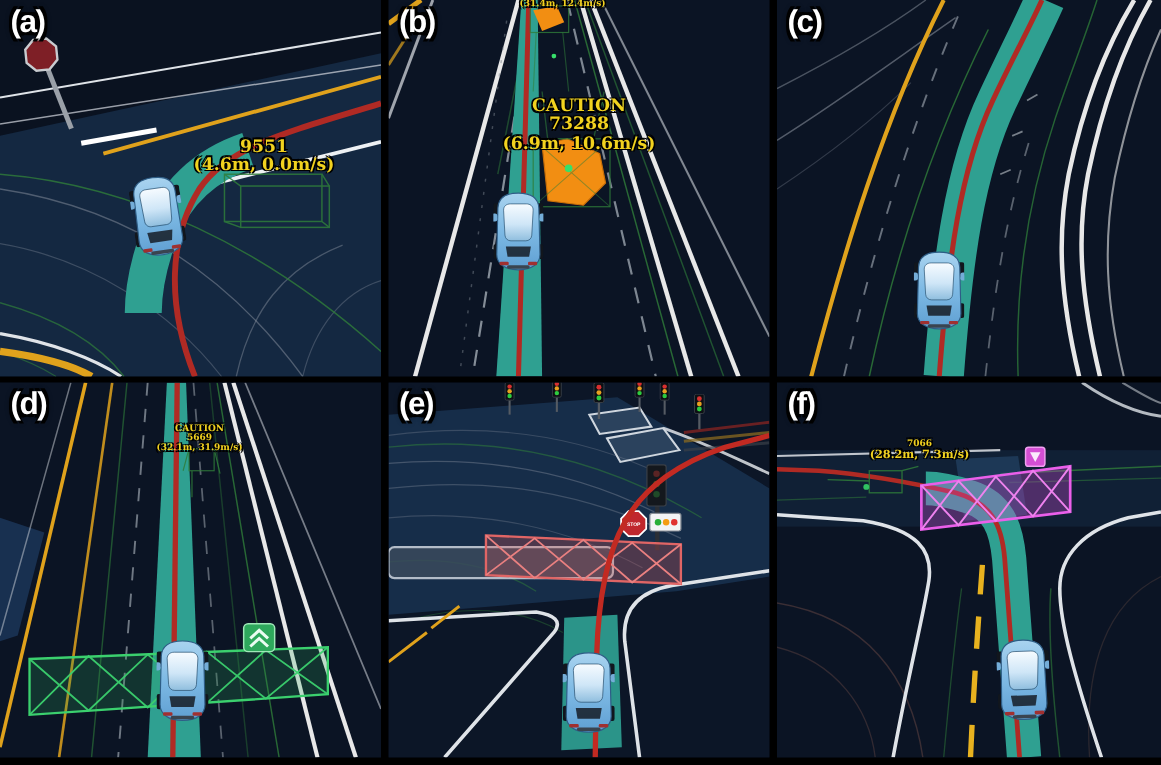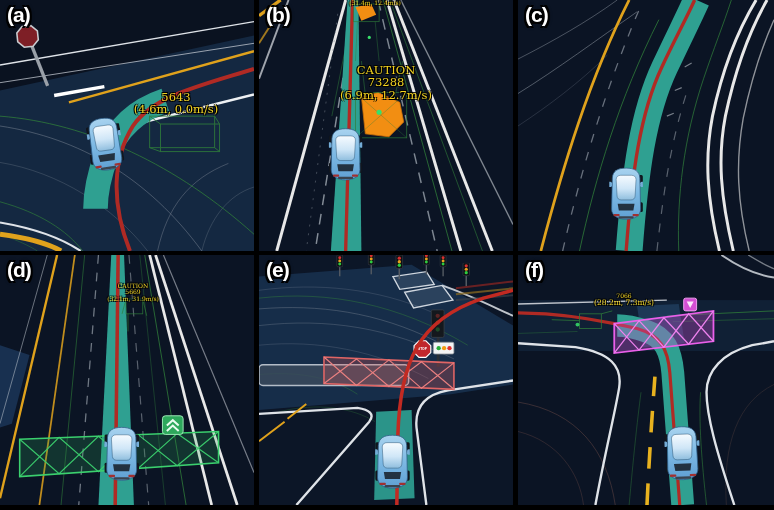--- a/index.html
+++ b/index.html
@@ -4,21 +4,21 @@
 <style>
   html,body{margin:0;padding:0;background:#000;}
   #figure{position:relative;width:774px;height:510px;background:#000;overflow:hidden;
           font-family:"Liberation Sans",sans-serif;}
   .panel{position:absolute;overflow:hidden;background:#0b1424;}
   .panel svg{position:absolute;left:0;top:0;width:100%;height:100%;}
   .plabel{position:absolute;top:3px;left:7px;z-index:6;color:#fff;
           font:800 21px "Liberation Sans",sans-serif;letter-spacing:-1px;
           text-shadow:-2px -2px 0 #000,2px -2px 0 #000,-2px 2px 0 #000,2px 2px 0 #000,0 0 4px #000;}
   .ann{position:absolute;z-index:5;text-align:center;color:#f2d21f;
-       font-family:"DejaVu Serif",serif;font-weight:400;line-height:1.08;
+       font-family:"DejaVu Serif",serif;font-weight:700;line-height:1.08;
        text-shadow:-1px -1px 0 #000,1px -1px 0 #000,-1px 1px 0 #000,1px 1px 0 #000;}
   .ann div{white-space:nowrap;}
   .ann-lg{font-size:11.5px;}
   .ann-sm{font-size:6px;}
   .stoptext{font:700 3.4px "Liberation Sans",sans-serif;fill:#fff;}
 </style>
 </head>
 <body>
 
 <svg width="0" height="0" style="position:absolute" aria-hidden="true">
@@ -89,21 +89,21 @@
         <path d="M152,118 L163,126 M218,118 L223,126 M152,150 L163,154 M218,150 L223,154"></path>
       </g>
       <g transform="translate(28,37) rotate(-6)">
         <line x1="3" y1="9" x2="15" y2="52" stroke="#9aa0a8" stroke-width="3.4"></line>
         <polygon points="-4.5,-10.5 4.5,-10.5 10.5,-4.5 10.5,4.5 4.5,10.5 -4.5,10.5 -10.5,4.5 -10.5,-4.5" fill="#7e1f26" stroke="#c9ccd0" stroke-width="1.6"></polygon>
       </g>
       <use href="#car" width="44" height="70" transform="translate(86,122) rotate(-8) scale(0.78)"></use>
     </svg>
     <div class="plabel">(a)</div>
     <div class="ann ann-lg" style="left:115px;top:91px;width:122px;">
-      <div>5643</div>
+      <div>9551</div>
       <div>(4.6m, 0.0m/s)</div>
     </div>
   </div>
 
   <div class="panel" style="left:259px;top:0;width:254px;height:251px;">
     <svg viewBox="0 0 258 255" preserveAspectRatio="none">
       <rect width="258" height="255" fill="#0b1424"></rect>
       <g fill="none">
         <path d="M0,16 L22,0" stroke="#e0a21c" stroke-width="3.4"></path>
         <path d="M0,44 L14,22" stroke="#e0a21c" stroke-width="2" opacity="0.7"></path>
@@ -138,21 +138,21 @@
       </g>
       <use href="#car" width="44" height="70" transform="translate(71,130) scale(0.77)"></use>
     </svg>
     <div class="plabel">(b)</div>
     <div class="ann ann-sm" style="left:66px;top:0;width:100px;">
       <div>(31.4m, 12.4m/s)</div>
     </div>
     <div class="ann ann-lg" style="left:66px;top:64px;width:122px;">
       <div>CAUTION</div>
       <div>73288</div>
-      <div>(6.9m, 12.7m/s)</div>
+      <div>(6.9m, 10.6m/s)</div>
     </div>
   </div>
 
   <div class="panel" style="left:518px;top:0;width:256px;height:251px;">
     <svg viewBox="0 0 258 255" preserveAspectRatio="none">
       <rect width="258" height="255" fill="#0b1424"></rect>
       <g fill="none">
         <path d="M0,95 C40,70 80,40 120,12" stroke="#aab2bc" stroke-width="1" opacity="0.45"></path>
         <path d="M0,60 C35,42 70,22 100,0" stroke="#aab2bc" stroke-width="1" opacity="0.4"></path>
         <path d="M0,128 C30,108 62,84 90,56" stroke="#8a92a0" stroke-width="0.8" opacity="0.3"></path>
@@ -317,19 +317,19 @@
         <polygon points="97,70 197,57 197,88 97,100" fill="#d44fd4" fill-opacity="0.32" stroke="#ea5fea" stroke-width="1.8"></polygon>
         <path d="M97,70 L122,97 L147,64 L172,91 L197,57 M97,100 L122,67 L147,94 L172,60 L197,88" fill="none" stroke="#ee82ee" stroke-width="1.3"></path>
       </g>
       <g>
         <rect x="167" y="44" width="13" height="13" rx="2" fill="#d44fd4" stroke="#f0a0f0" stroke-width="1"></rect>
         <path d="M170,47.5 L177,47.5 L173.5,54 Z" fill="#fbeafc"></path>
       </g>
       <use href="#car" width="44" height="70" transform="translate(147,175) rotate(-2) scale(0.8)"></use>
     </svg>
     <div class="plabel">(f)</div>
-    <div class="ann" style="left:54px;top:38px;width:104px;text-align:center;">
+    <div class="ann" style="left:43px;top:38px;width:104px;text-align:center;">
       <div style="font-size:6px;">7066</div>
       <div style="font-size:7.5px;">(28.2m, 7.3m/s)</div>
     </div>
   </div>
 
 </div>
 
 </body></html>

